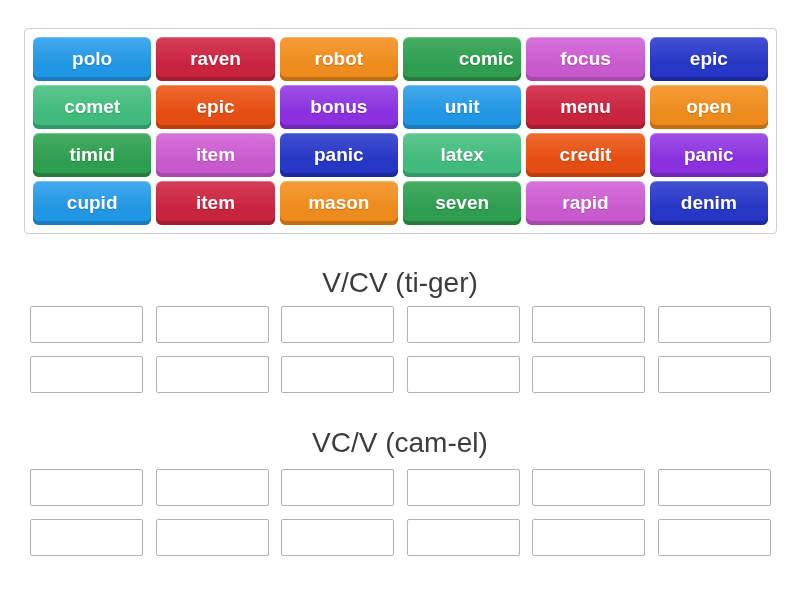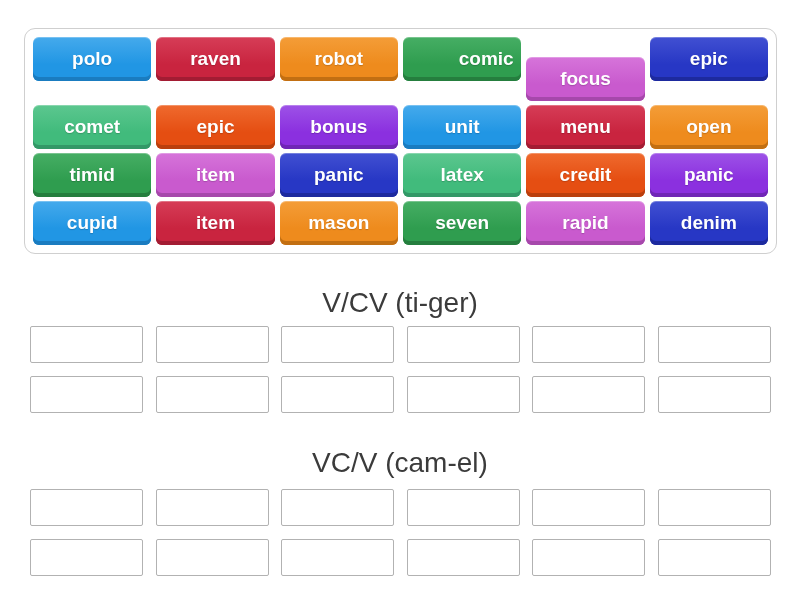--- a/index.html
+++ b/index.html
@@ -9,21 +9,21 @@
     width: 800px;
     height: 600px;
     overflow: hidden;
     font-family: "Liberation Sans", sans-serif;
   }
   .board {
     box-sizing: border-box;
     margin: 28px 0 0 24px;
     width: 753px;
     border: 1px solid #cfcfcf;
-    border-radius: 11px;
+    border-radius: 4px;
     padding: 8px;
     background: #ffffff;
   }
   .tiles {
     display: grid;
     grid-template-columns: repeat(6, 1fr);
     gap: 4px 5px;
   }
   .tile {
     height: 44px;
@@ -68,21 +68,21 @@
 </style>
 </head>
 <body>
 
 <div class="board">
   <div class="tiles">
       <div class="tile" style="background: linear-gradient(rgb(69, 170, 236), rgb(33, 150, 228) 62%); box-shadow: rgb(26, 124, 192) 0px -4px 0px inset, rgba(255, 255, 255, 0.28) 0px 1px 0px inset;">polo</div>
       <div class="tile" style="background: linear-gradient(rgb(214, 61, 87), rgb(201, 36, 63) 62%); box-shadow: rgb(163, 28, 51) 0px -4px 0px inset, rgba(255, 255, 255, 0.28) 0px 1px 0px inset;">raven</div>
       <div class="tile" style="background: linear-gradient(rgb(244, 157, 56), rgb(238, 139, 29) 62%); box-shadow: rgb(194, 111, 18) 0px -4px 0px inset, rgba(255, 255, 255, 0.28) 0px 1px 0px inset;">robot</div>
       <div class="tile" style="background: linear-gradient(rgb(70, 174, 100), rgb(47, 157, 79) 62%); box-shadow: rgb(37, 126, 62) 0px -4px 0px inset, rgba(255, 255, 255, 0.28) 0px 1px 0px inset; padding-left: 48px;">comic</div>
-      <div class="tile" style="background: linear-gradient(rgb(214, 116, 218), rgb(201, 90, 206) 62%); box-shadow: rgb(166, 72, 171) 0px -4px 0px inset, rgba(255, 255, 255, 0.28) 0px 1px 0px inset; margin-top: 20px;">focus</div>
+      <div class="tile" style="background: linear-gradient(rgb(214, 116, 218), rgb(201, 90, 206) 62%); box-shadow: rgb(166, 72, 171) 0px -4px 0px inset, rgba(255, 255, 255, 0.28) 0px 1px 0px inset;">focus</div>
       <div class="tile" style="background: linear-gradient(rgb(65, 80, 210), rgb(39, 55, 197) 62%); box-shadow: rgb(29, 42, 158) 0px -4px 0px inset, rgba(255, 255, 255, 0.28) 0px 1px 0px inset;">epic</div>
       <div class="tile" style="background: linear-gradient(rgb(92, 199, 143), rgb(65, 187, 124) 62%); box-shadow: rgb(51, 152, 103) 0px -4px 0px inset, rgba(255, 255, 255, 0.28) 0px 1px 0px inset;">comet</div>
       <div class="tile" style="background: linear-gradient(rgb(239, 106, 46), rgb(229, 78, 18) 62%); box-shadow: rgb(186, 63, 13) 0px -4px 0px inset, rgba(255, 255, 255, 0.28) 0px 1px 0px inset;">epic</div>
       <div class="tile" style="background: linear-gradient(rgb(157, 82, 231), rgb(139, 48, 223) 62%); box-shadow: rgb(112, 38, 182) 0px -4px 0px inset, rgba(255, 255, 255, 0.28) 0px 1px 0px inset;">bonus</div>
       <div class="tile" style="background: linear-gradient(rgb(69, 170, 236), rgb(33, 150, 228) 62%); box-shadow: rgb(26, 124, 192) 0px -4px 0px inset, rgba(255, 255, 255, 0.28) 0px 1px 0px inset;">unit</div>
       <div class="tile" style="background: linear-gradient(rgb(214, 61, 87), rgb(201, 36, 63) 62%); box-shadow: rgb(163, 28, 51) 0px -4px 0px inset, rgba(255, 255, 255, 0.28) 0px 1px 0px inset;">menu</div>
       <div class="tile" style="background: linear-gradient(rgb(244, 157, 56), rgb(238, 139, 29) 62%); box-shadow: rgb(194, 111, 18) 0px -4px 0px inset, rgba(255, 255, 255, 0.28) 0px 1px 0px inset;">open</div>
       <div class="tile" style="background: linear-gradient(rgb(70, 174, 100), rgb(47, 157, 79) 62%); box-shadow: rgb(37, 126, 62) 0px -4px 0px inset, rgba(255, 255, 255, 0.28) 0px 1px 0px inset;">timid</div>
       <div class="tile" style="background: linear-gradient(rgb(214, 116, 218), rgb(201, 90, 206) 62%); box-shadow: rgb(166, 72, 171) 0px -4px 0px inset, rgba(255, 255, 255, 0.28) 0px 1px 0px inset;">item</div>
       <div class="tile" style="background: linear-gradient(rgb(65, 80, 210), rgb(39, 55, 197) 62%); box-shadow: rgb(29, 42, 158) 0px -4px 0px inset, rgba(255, 255, 255, 0.28) 0px 1px 0px inset;">panic</div>

